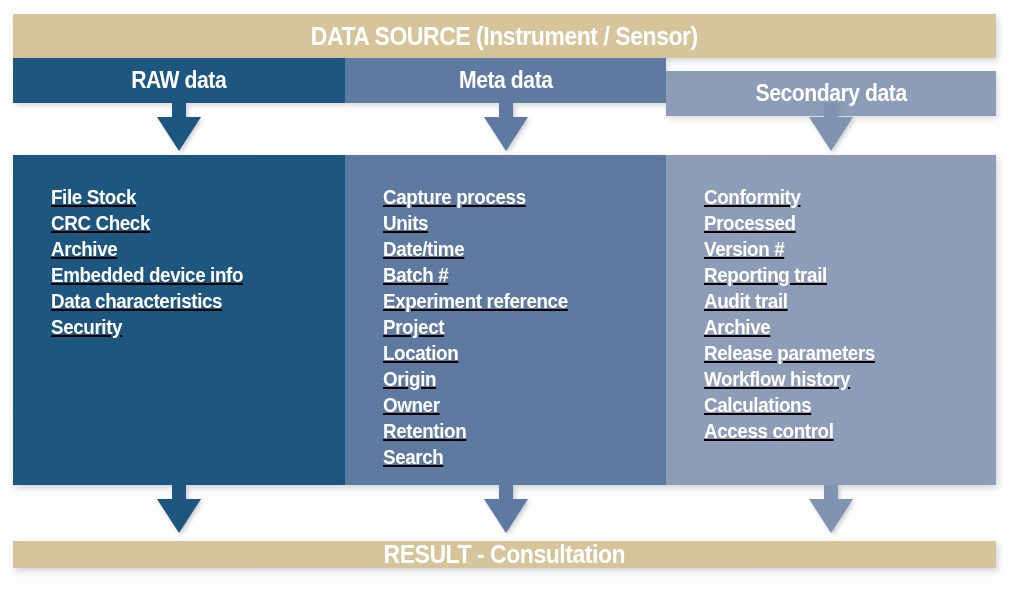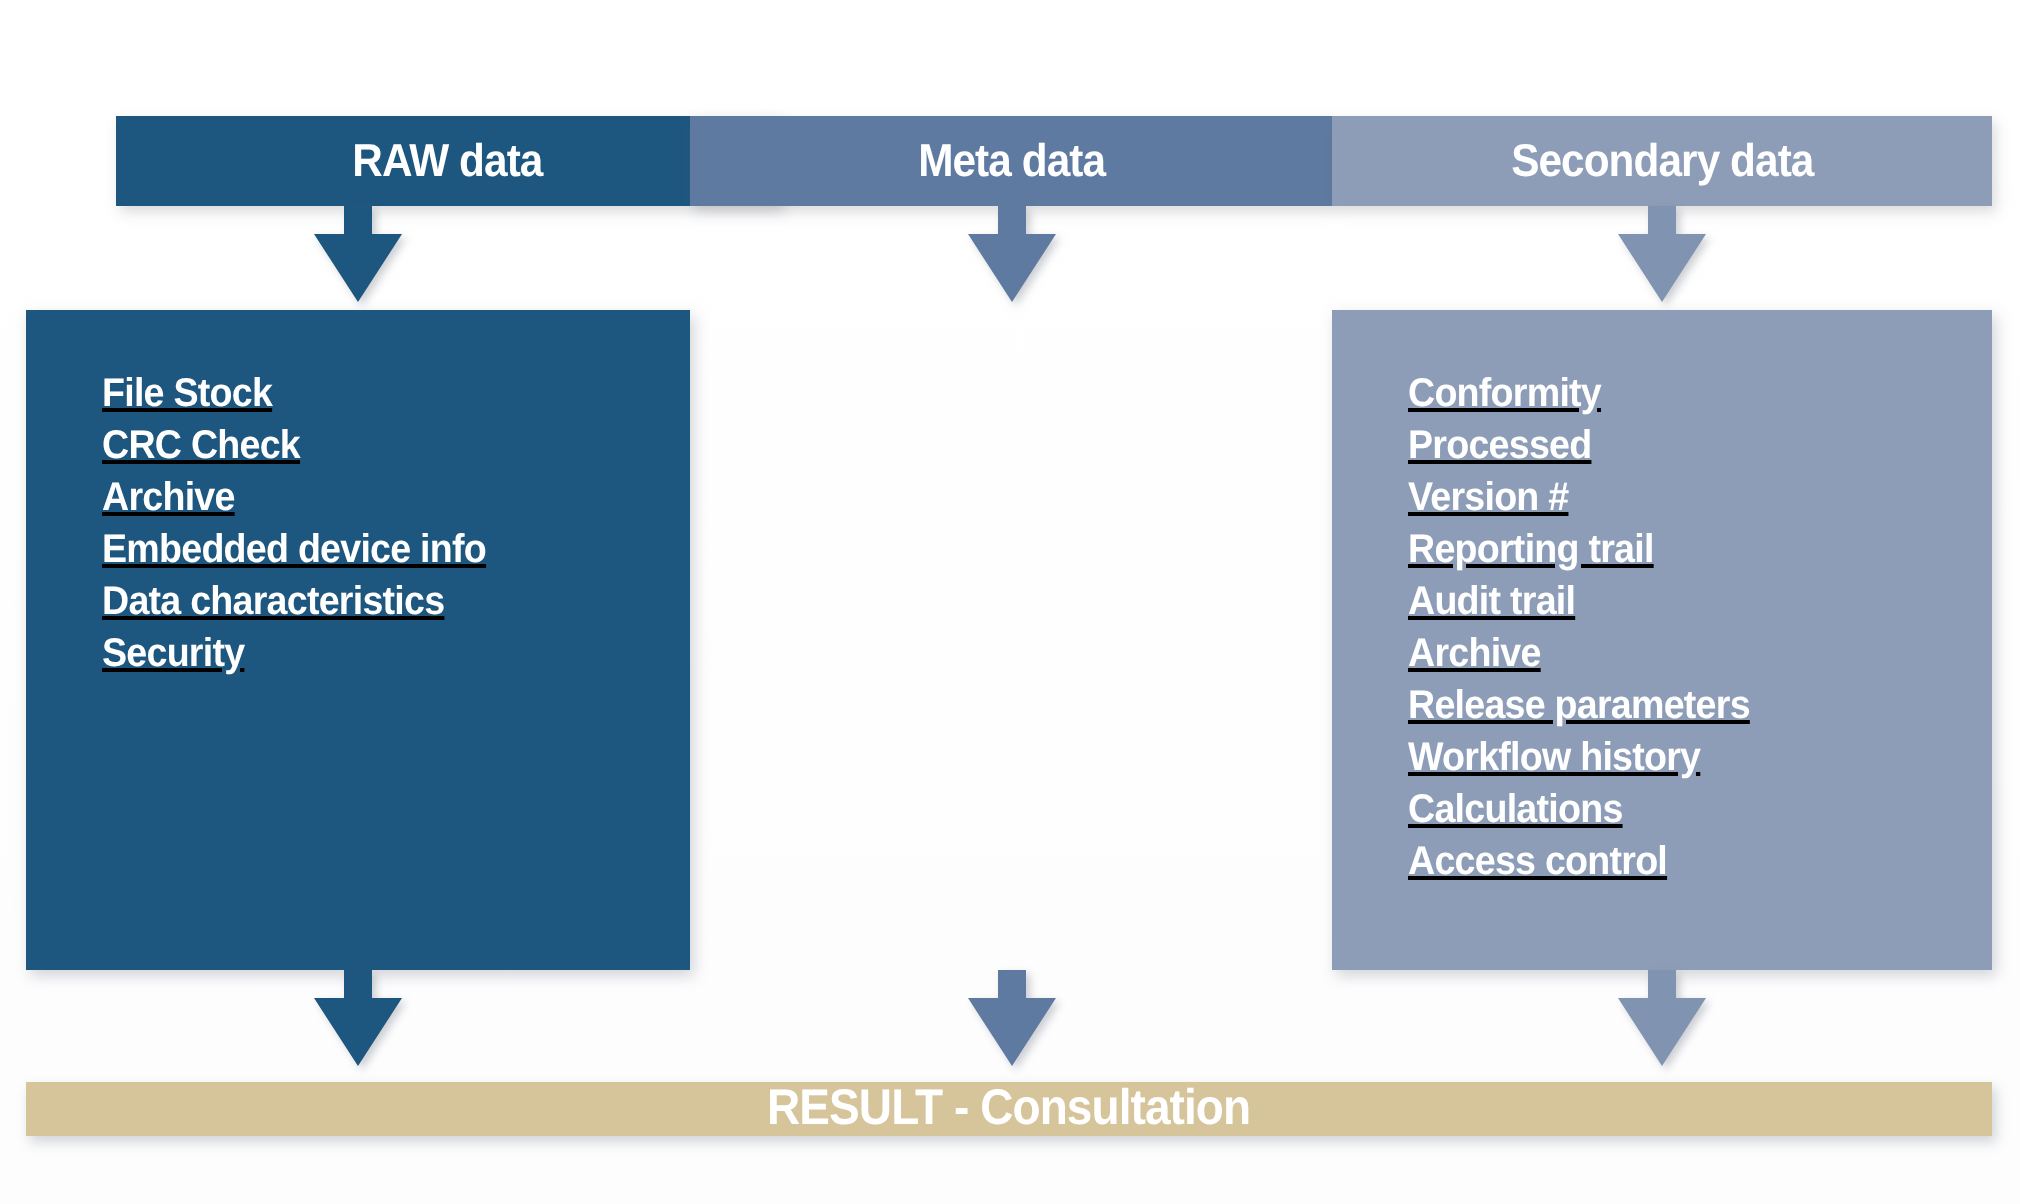--- a/index.html
+++ b/index.html
@@ -91,28 +91,31 @@
   .arrow-bottom { top: 485px; }
   .ax1 { left: 157px; }
   .ax2 { left: 484px; }
   .ax3 { left: 809px; }
 </style>
 </head>
 <body>
 
 <div class="canvas">
 
+  <div class="bar top-bar" style="background-color: rgb(214, 196, 154);">
+    <span class="bar-label">DATA SOURCE (Instrument / Sensor)</span>
+  </div>
 
-  <div class="col-header col1" style="background-color: rgb(29, 86, 126); margin-left: 45px;">
+  <div class="col-header col1" style="background-color: rgb(29, 86, 126);">
     <span class="header-label">RAW data</span>
   </div>
   <div class="col-header col2" style="background-color: rgb(95, 122, 160); align-items: center;">
     <span class="header-label">Meta data</span>
   </div>
-  <div class="col-header col3" style="background-color: rgb(141, 157, 183);">
+  <div class="col-header col3" style="background-color: rgb(141, 157, 183); margin-top: 13px;">
     <span class="header-label">Secondary data</span>
   </div>
 
   <svg class="arrow arrow-top ax1" viewBox="0 0 44 48" style="fill: rgb(29, 86, 126);">
     <polygon points="15,0 29,0 29,14 44,14 22,48 0,14 15,14"></polygon>
   </svg>
   <svg class="arrow arrow-top ax2" viewBox="0 0 44 48" style="fill: rgb(95, 122, 160);">
     <polygon points="15,0 29,0 29,14 44,14 22,48 0,14 15,14"></polygon>
   </svg>
   <svg class="arrow arrow-top ax3" viewBox="0 0 44 48" style="fill: rgb(128, 148, 178);">
@@ -120,20 +123,35 @@
   </svg>
 
   <div class="content-box col1" style="background-color: rgb(29, 86, 126);">
     <ul>
       <li>File Stock</li>
       <li>CRC Check</li>
       <li>Archive</li>
       <li>Embedded device info</li>
       <li>Data characteristics</li>
       <li>Security</li>
+    </ul>
+  </div>
+  <div class="content-box col2" style="background-color: rgb(95, 122, 160);">
+    <ul>
+      <li>Capture process</li>
+      <li>Units</li>
+      <li>Date/time</li>
+      <li>Batch #</li>
+      <li>Experiment reference</li>
+      <li>Project</li>
+      <li>Location</li>
+      <li>Origin</li>
+      <li>Owner</li>
+      <li>Retention</li>
+      <li>Search</li>
     </ul>
   </div>
   <div class="content-box col3" style="background-color: rgb(141, 157, 183);">
     <ul>
       <li>Conformity</li>
       <li>Processed</li>
       <li>Version #</li>
       <li>Reporting trail</li>
       <li>Audit trail</li>
       <li>Archive</li>

